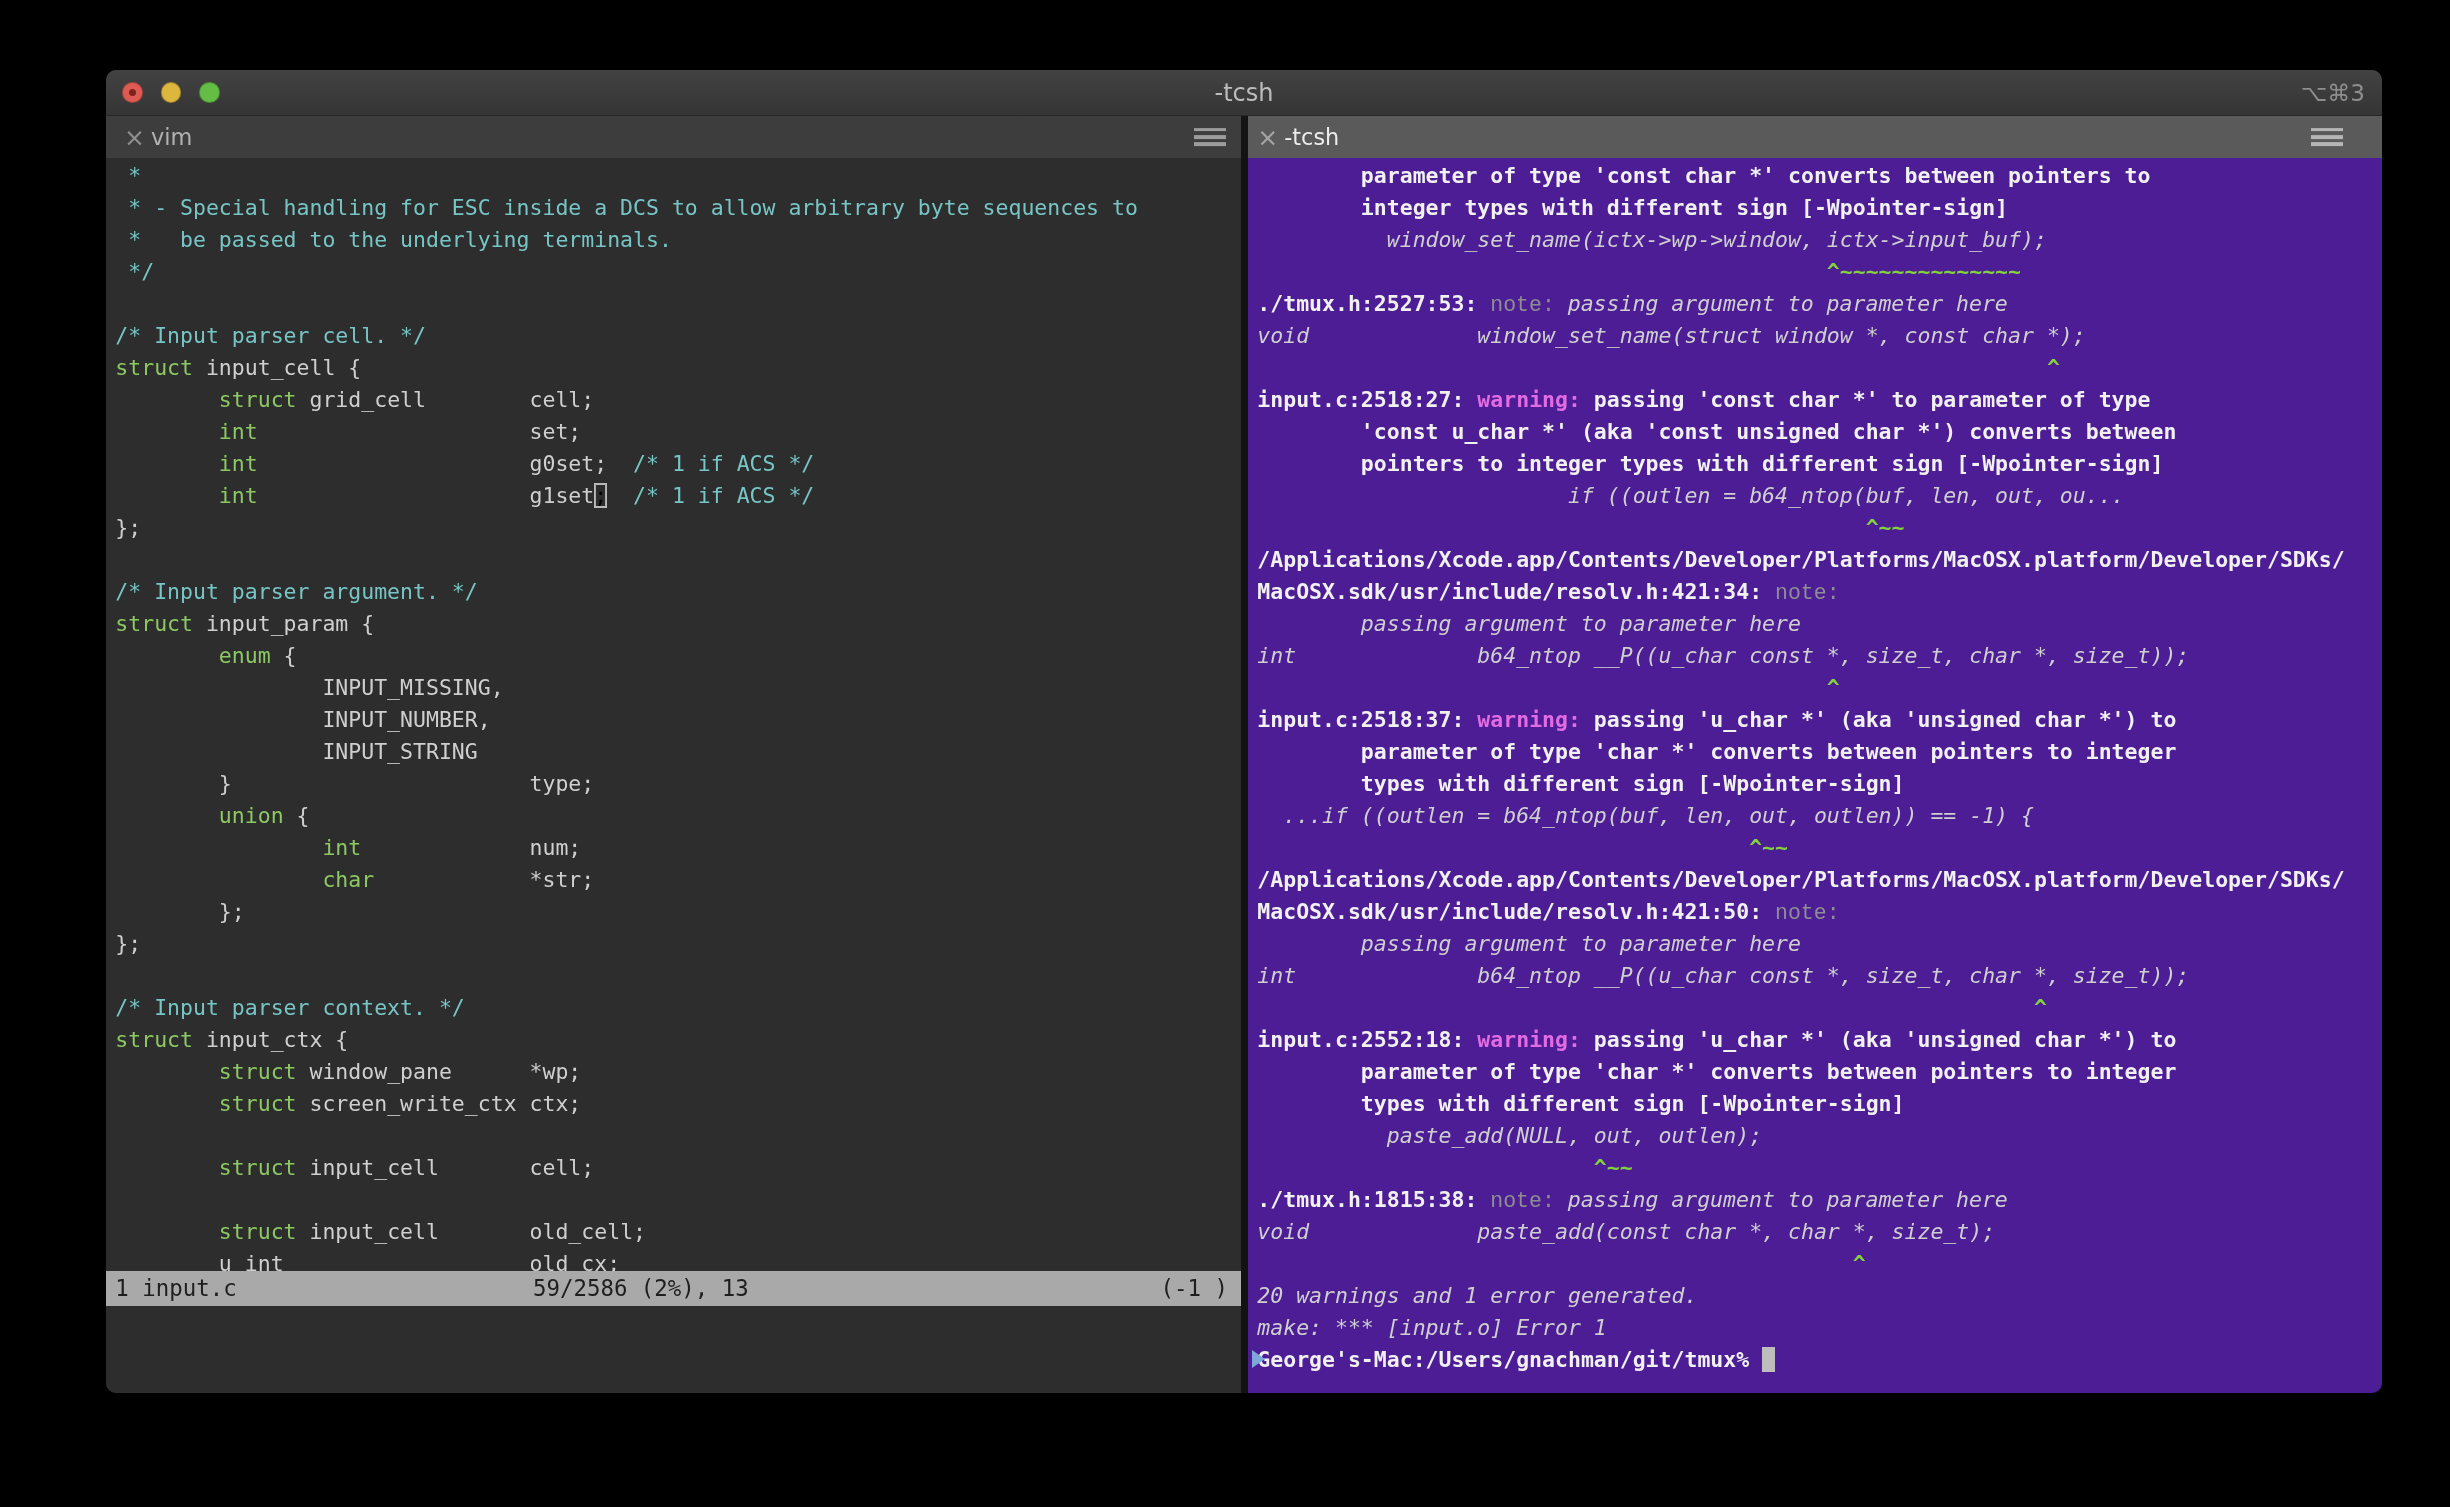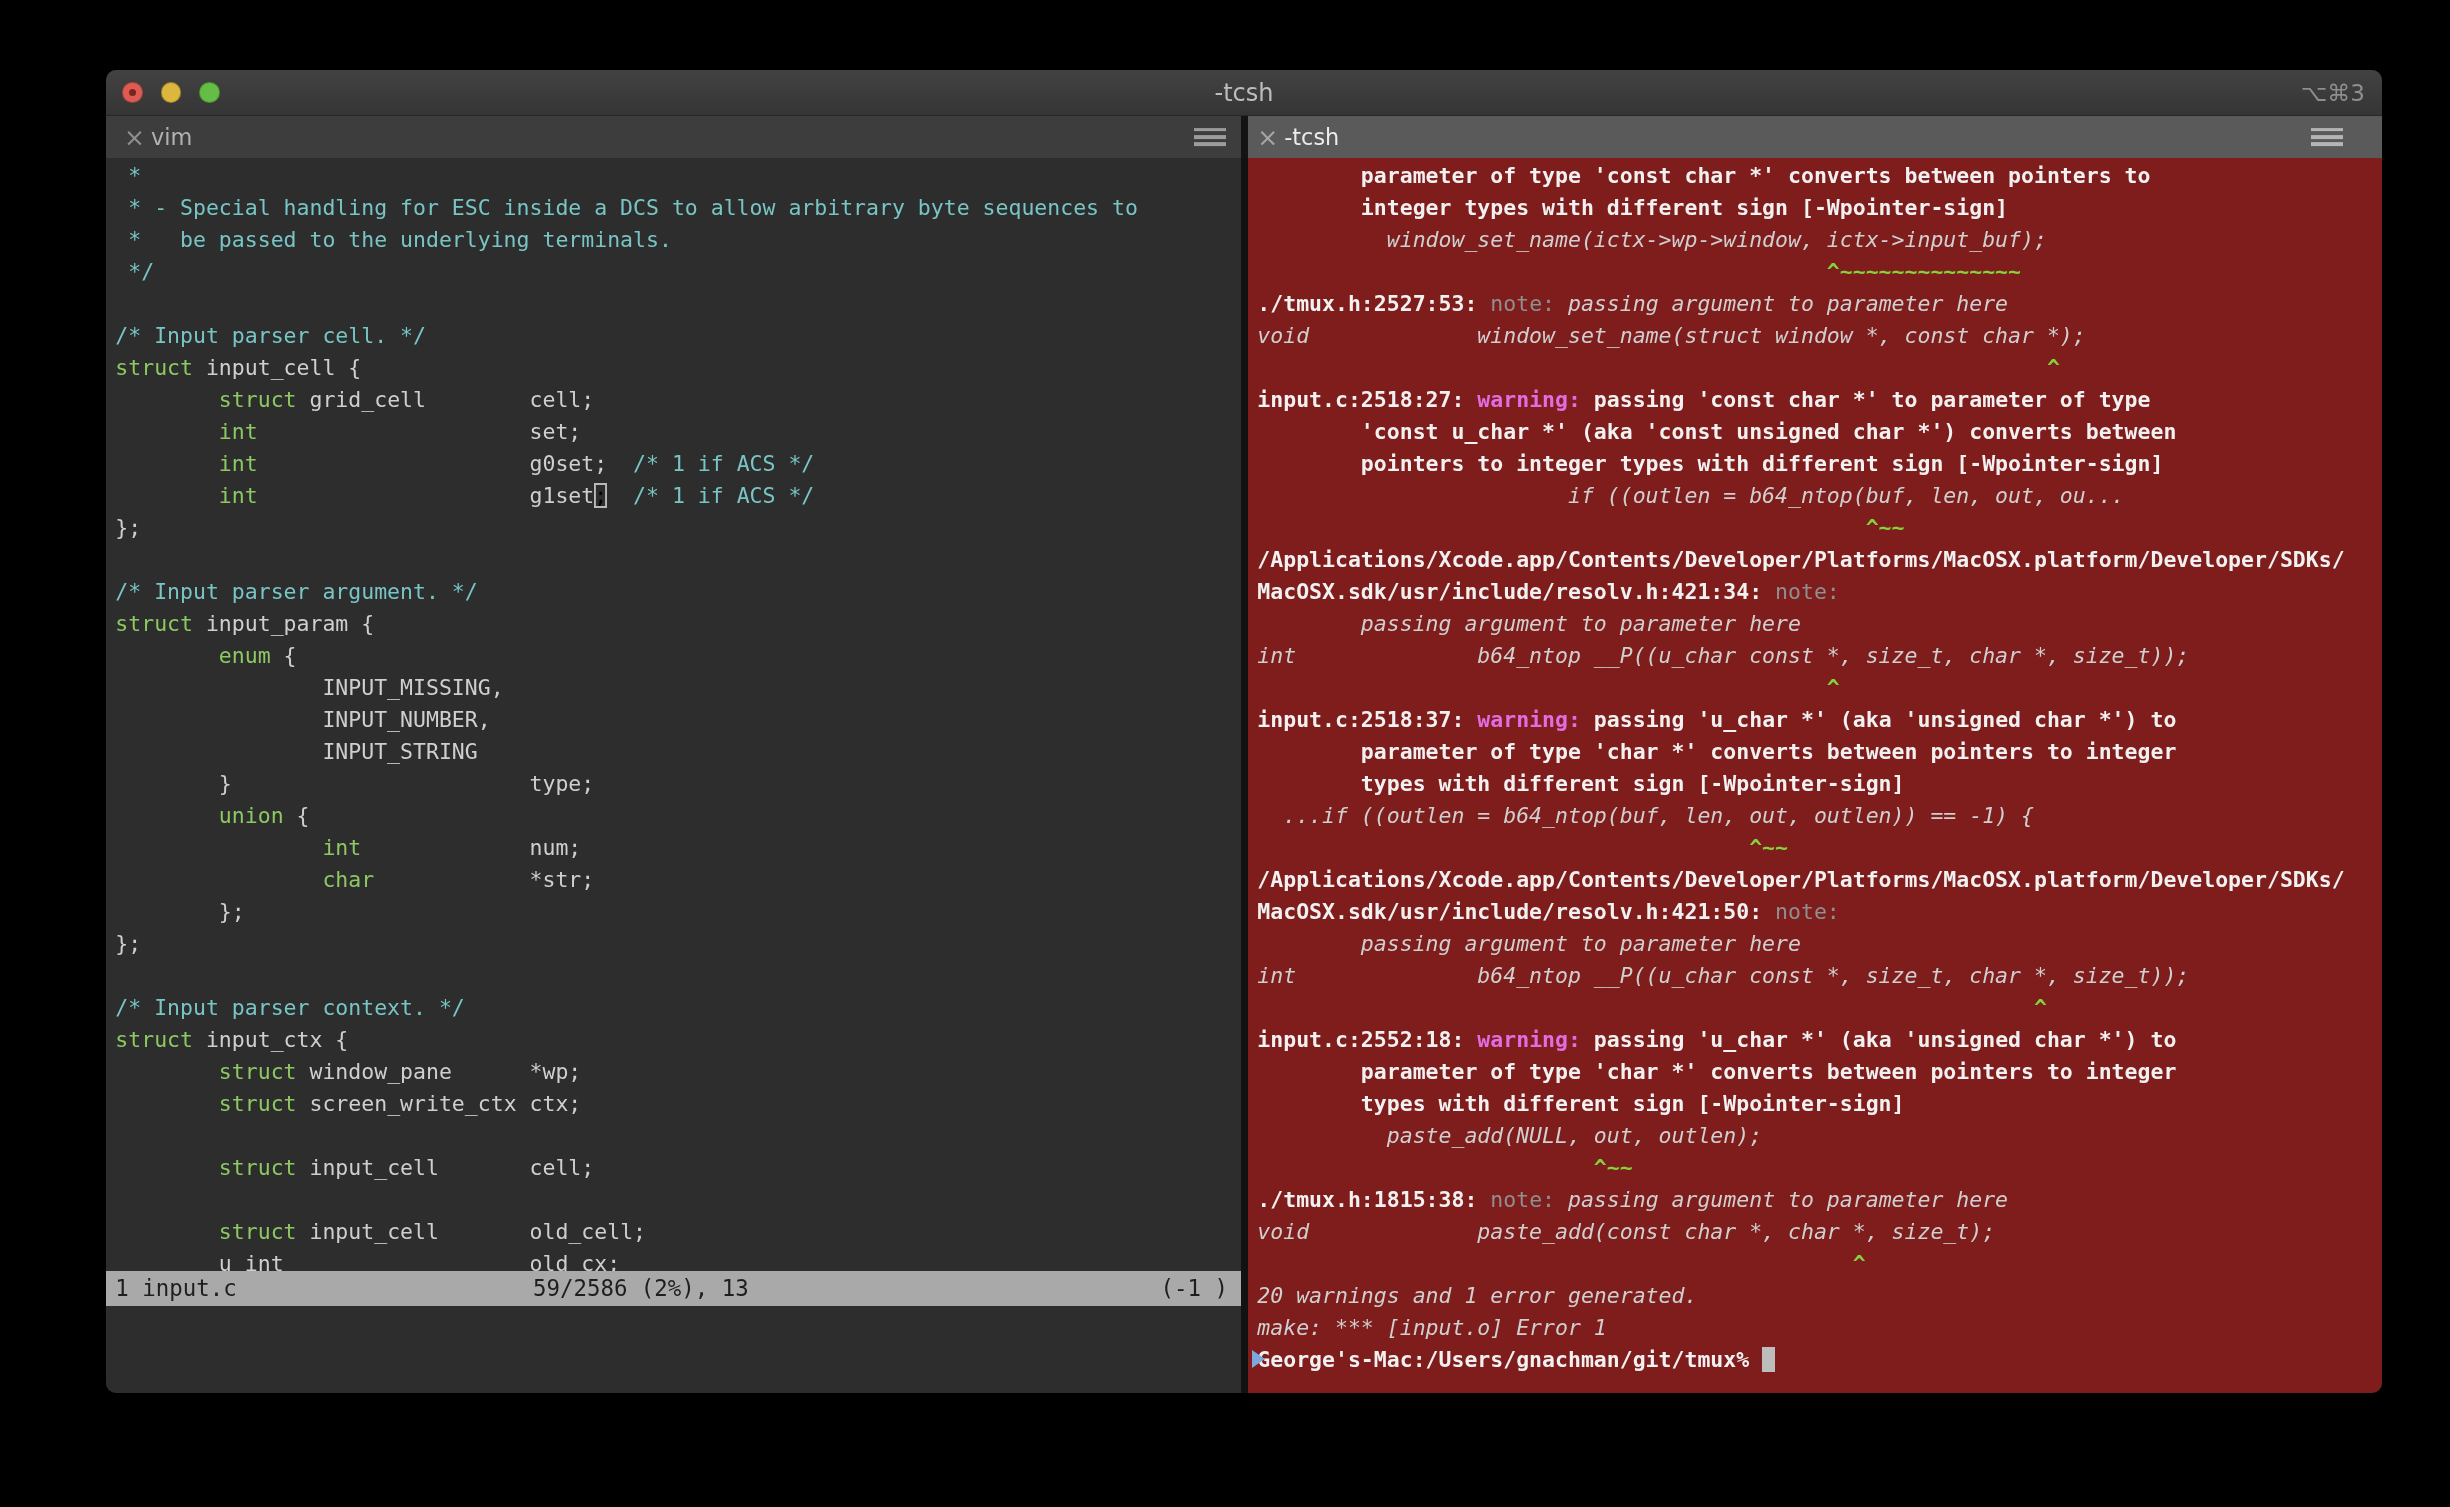--- a/index.html
+++ b/index.html
@@ -24,33 +24,33 @@
   .tleft .tclose{margin-left:18px;color:#8f8f8f;}
   .tright .tclose{margin-left:9.3px;color:#a5a5a5;}
   .tlabel{margin-left:6px;}
   .burger{position:absolute;right:15px;top:50%;transform:translateY(-50%);width:32px;}
   .burger i{display:block;height:3.7px;margin:3.7px 0;background:#9c9c9c;}
   .tright .burger{right:39px;}
   .tright .burger i{background:#b5b5b5;}
   .panes{display:flex;height:1235px;}
   .pane{position:relative;}
   .pane.vim{width:1135px;background:#2d2d2d;}
-  .pane.term{flex:1;background:#7f1d1d;border-left:7.5px solid #121212;}
+  .pane.term{flex:1;background:#4c1d95;border-left:7.5px solid #121212;}
   pre{margin:0;padding:1.9px 0 0 9.3px;font-size:21.5px;line-height:32px;white-space:pre;
       font-family:"DejaVu Sans Mono",monospace;}
   .ln{height:32px;position:relative;}
   
   .p{color:#cfcfcf;}
   .c{color:#78c5c5;}
   .k{color:#8cc963;}
   .cu{box-shadow:inset 0 0 0 1.9px #b9b9b9;}
   
   .b{color:#f1f1f1;font-weight:bold;}
   .r{color:#cfcfcf;font-style:italic;}
-  .d{color:#8f8f8f;}
+  .d{color:#8f8f8f;font-family:Liberation Mono, monospace;}
   .m{color:#e36ce3;font-weight:bold;}
   .g{color:#83d33c;font-weight:bold;}
   .cb{background:#bdbdbd;color:#bdbdbd;}
   .mk{position:absolute;left:-5.6px;top:6.5px;width:0;height:0;
       border-left:13px solid #7ea7dc;border-top:9.3px solid transparent;border-bottom:9.3px solid transparent;}
   .vstatus{position:absolute;left:0;top:1113px;width:100%;height:35px;background:#a9a9a9;
            color:#1e1e1e;font-size:22.4px;line-height:35px;}
   .vstatus span{position:absolute;white-space:pre;}
   .vs-left{left:9.3px;}
   .vs-mid{left:427px;}

